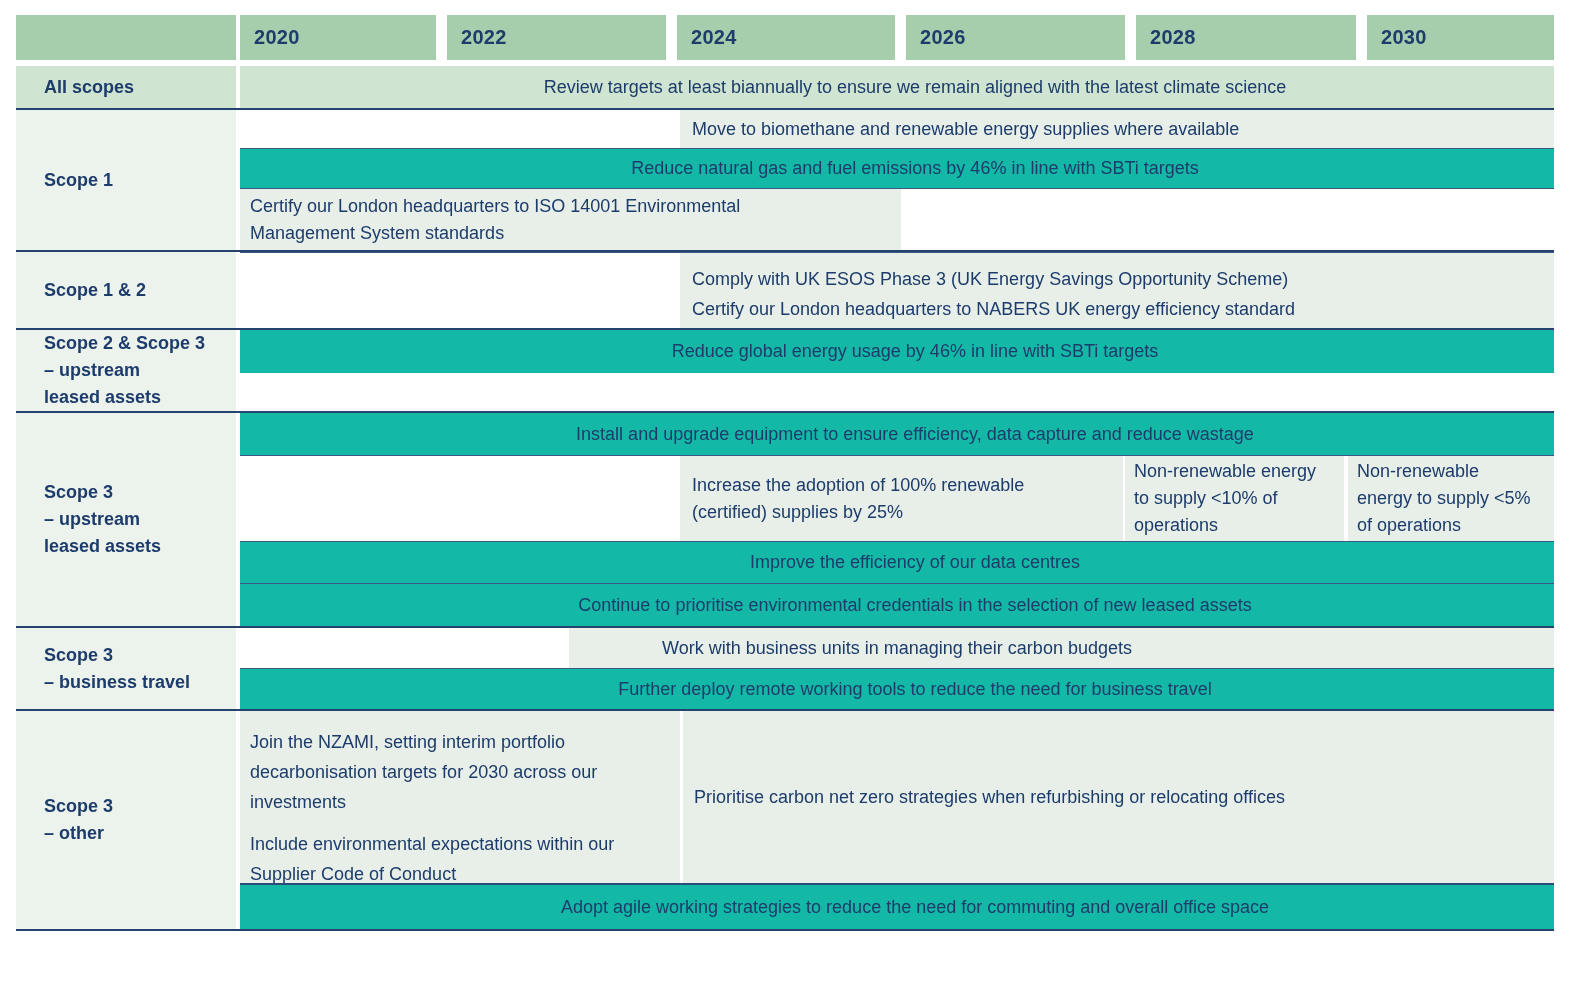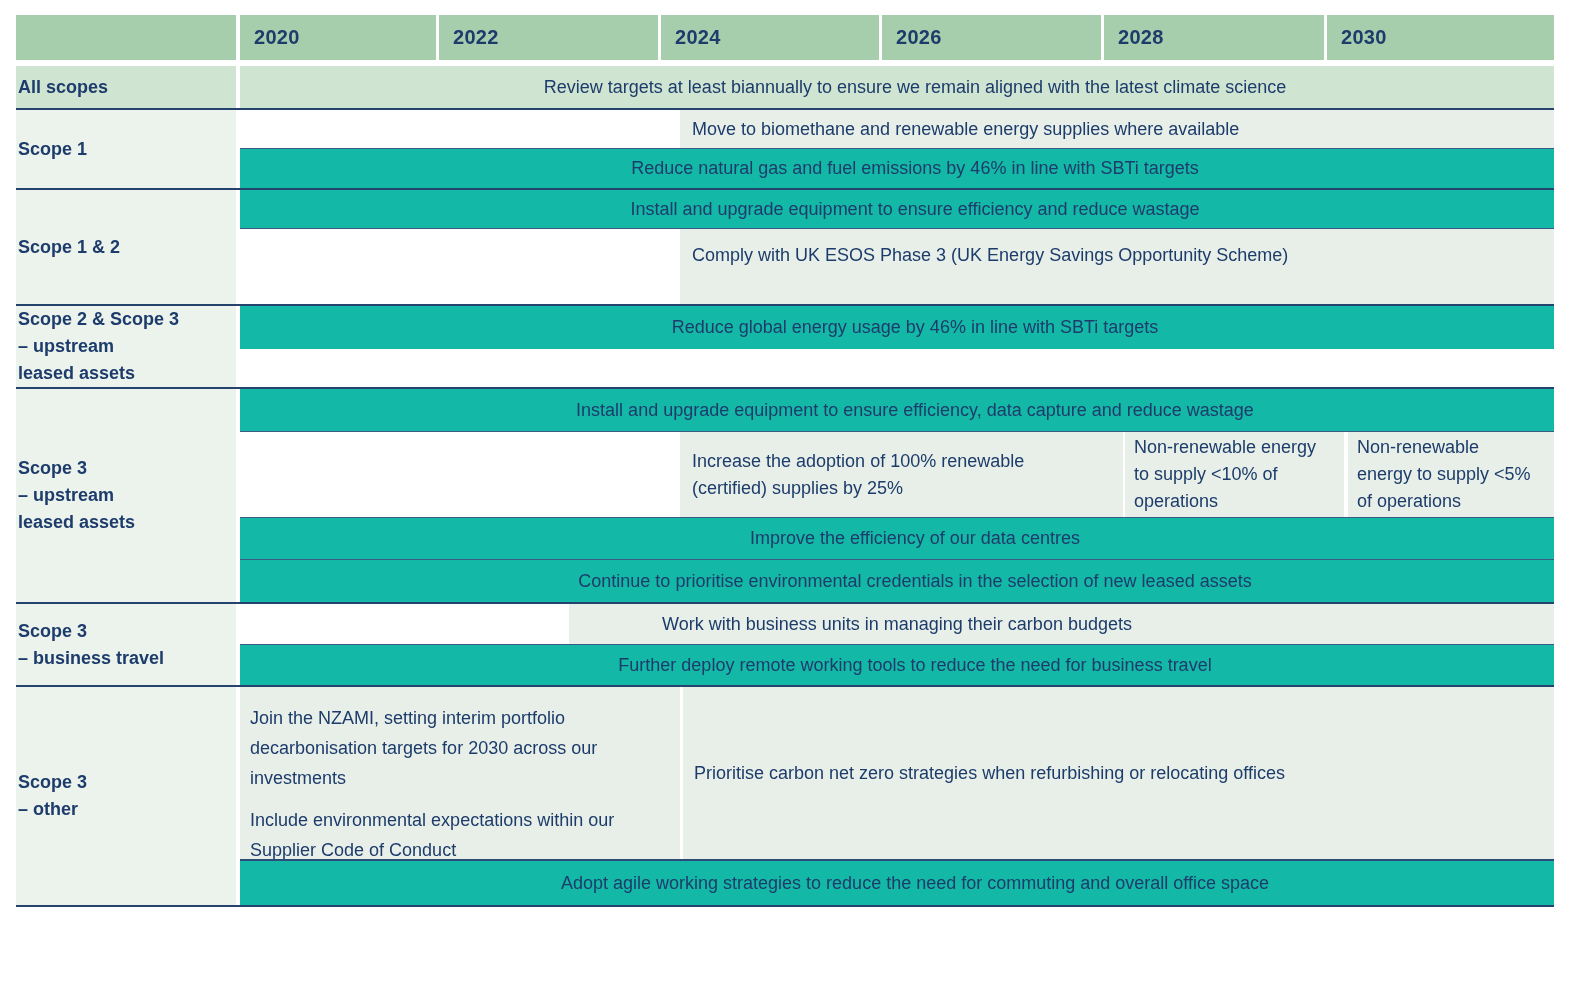--- a/index.html
+++ b/index.html
@@ -7,29 +7,29 @@
     font-family:"Liberation Sans","DejaVu Sans",sans-serif; color:#1d3c6b; }
   .page { position:relative; width:1585px; height:987px; }
   .table { position:absolute; left:16px; top:15px; width:1538px; }
 
   
   .hdr { display:flex; height:45px; }
   .hdr-corner { width:220px; background:#a6cead; }
   .hdr-years { margin-left:4px; flex:1; display:flex; }
   .yr { background:#a6cead; display:flex; align-items:center; padding-left:14px;
         font-size:20px; font-weight:bold; letter-spacing:.3px; }
-  .yr + .yr { margin-left:3px; }
+  .yr + .yr { margin-left:11px; }
   .yr.c1{width:196px}.yr.c2{width:219px}.yr.c3{width:218px}.yr.c4{width:219px}.yr.c5{width:220px}.yr.c6{flex:1}
 
   .gap6 { height:6px; }
 
   
   .sec { display:flex; align-items:stretch; border-bottom:2px solid #24446f; }
   .lab { width:220px; background:#ecf3ed; display:flex; flex-direction:column; justify-content:center;
-         padding-left:2px; font-size:18px; font-weight:bold; line-height:27px; }
+         padding-left:28px; font-size:18px; font-weight:bold; line-height:27px; }
   .lab.dark { background:#cfe4d1; }
   .content { flex:1; margin-left:4px; }
 
   .sub { position:relative; }
   .sub.rule { border-top:1px solid #3a5a82; }
   .sub.rule2 { border-top:2px solid #2c4d78; }
   .sub.full { background:#14b8a6; }
   .sub.dark { background:#cfe4d1; }
   .sub.center { display:flex; align-items:center; justify-content:center;padding-left:36px; }
   .sub .ctext { font-size:18px; }
@@ -79,34 +79,36 @@
         <div>Scope 1</div>
       </div>
       <div class="content">
         <div class="sub" style="height:38px">
           <div class="bar" style="left:440px;right:0"></div>
           <div class="txt" style="left:452px">Move to biomethane and renewable energy supplies where available</div>
         </div>
         <div class="sub rule full center" style="height:40px">
           <span class="ctext">Reduce natural gas and fuel emissions by 46% in line with SBTi targets</span>
         </div>
+        <div class="sub rule" style="height:62px">
+          <div class="bar" style="left:0;width:661px"></div>
+          <div class="txt wrap" style="left:10px;width:580px">Certify our London headquarters to ISO 14001 Environmental Management System standards</div>
+        </div>
       </div>
     </section>
 
     <section class="sec">
       <div class="lab">
         <div>Scope 1 &amp; 2</div>
       </div>
       <div class="content">
-        <div class="sub full center" style="height:38px">
-          <span class="ctext">Install and upgrade equipment to ensure efficiency and reduce wastage</span>
-        </div>
         <div class="sub rule stack2" style="height:76px">
           <div class="bar" style="left:440px;right:0"></div>
           <div class="line" style="top:8px">Comply with UK ESOS Phase 3 (UK Energy Savings Opportunity Scheme)</div>
+          <div class="line" style="top:38px">Certify our London headquarters to NABERS UK energy efficiency standard</div>
         </div>
       </div>
     </section>
 
     <section class="sec">
       <div class="lab">
         <div>Scope 2 &amp; Scope 3</div>
         <div>– upstream</div>
         <div>leased assets</div>
       </div>

